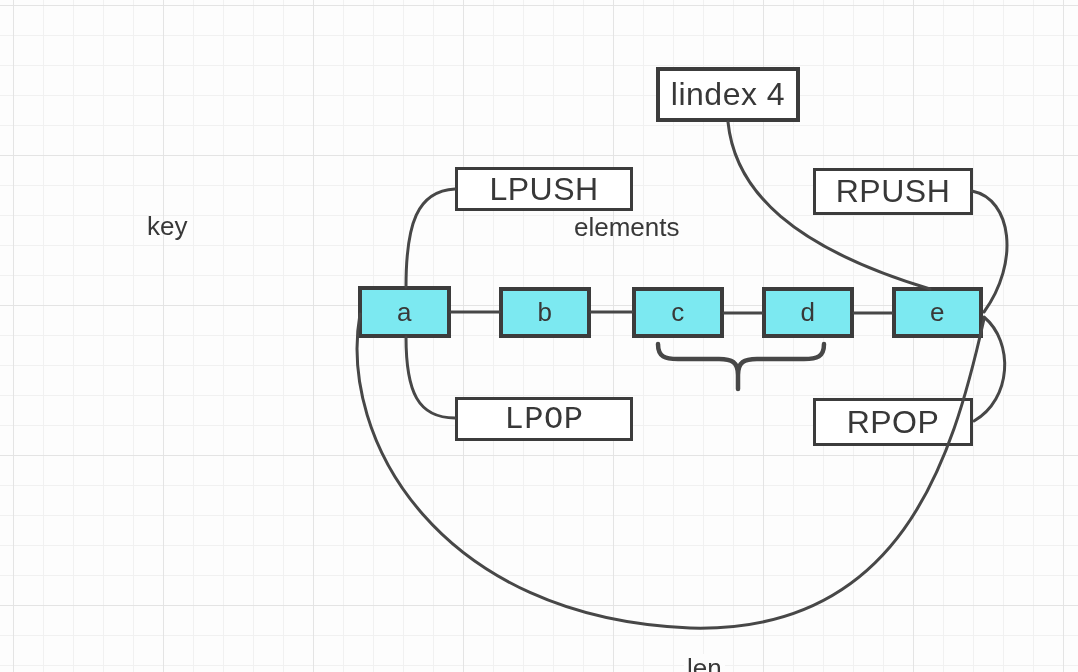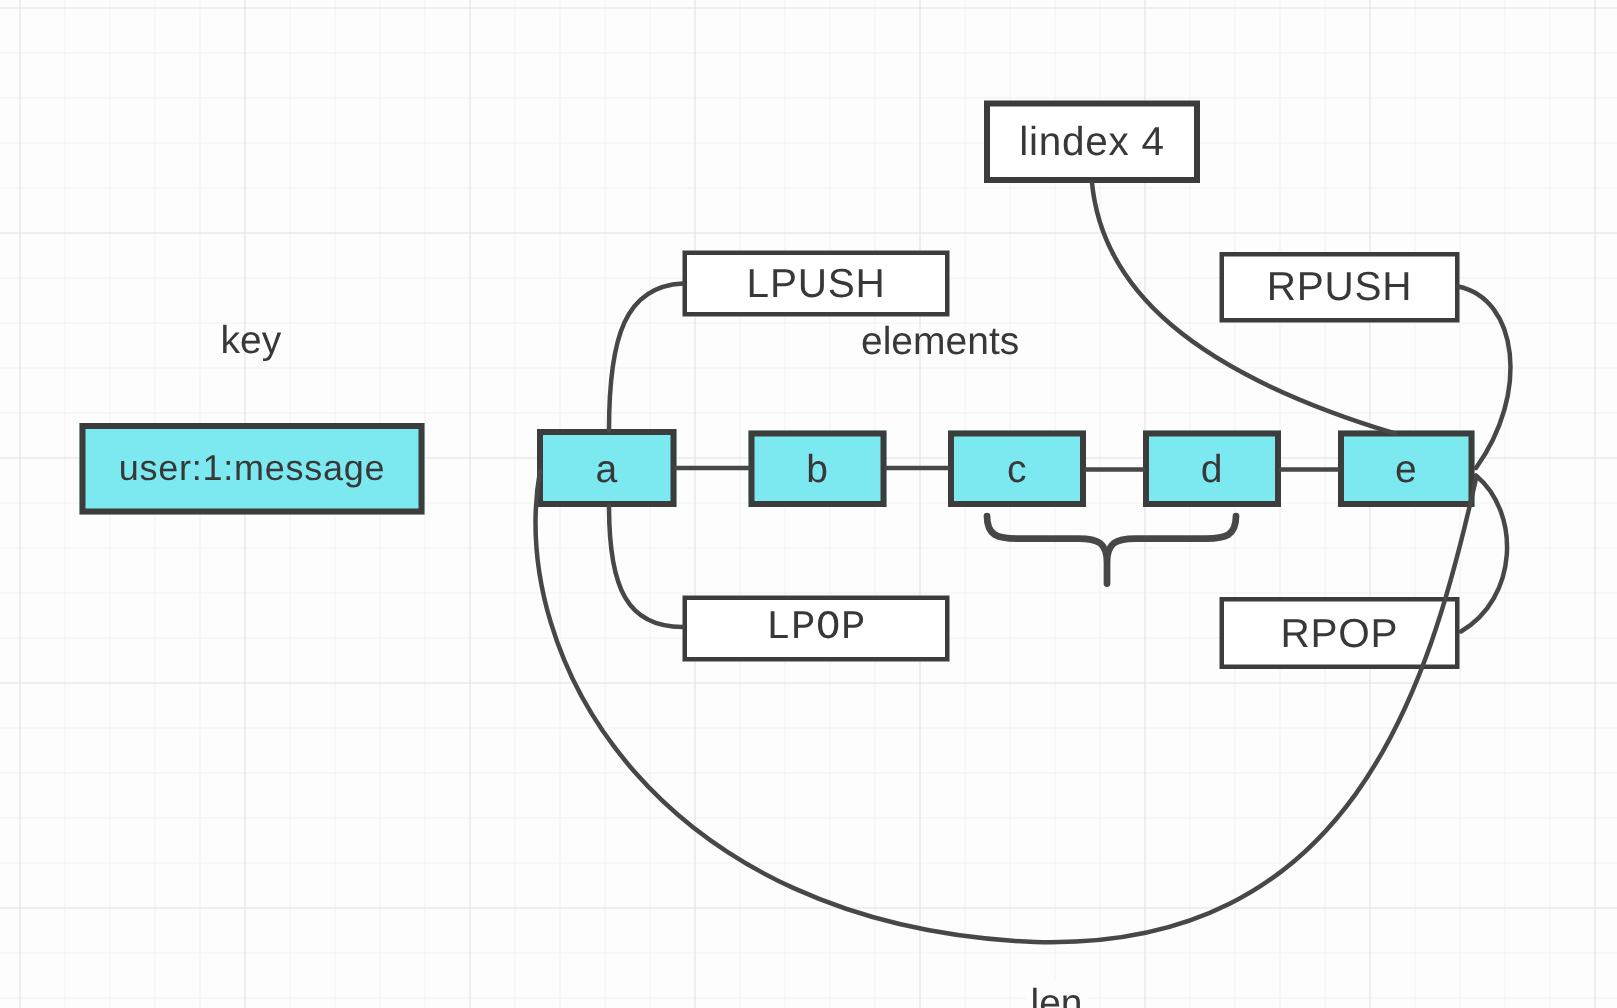--- a/index.html
+++ b/index.html
@@ -23,21 +23,21 @@
   }
 
   .node {
     position: absolute;
     box-sizing: border-box;
     border: 4px solid #3c3c3c;
     background: #ffffff;
     display: flex;
     align-items: center;
     justify-content: center;
-    font-size: 27px;
+    font-size: 32px;
     letter-spacing: 0.5px;
     z-index: 2;
   }
   .node.cyan { background: #7ce9f1; }
   .node.op { border-width: 3px; }
   .cell { font-size: 26px; }
 
   .lbl {
     position: absolute;
     font-size: 26px;
@@ -79,21 +79,20 @@
     <path d="M728,122 C735,192 794,248 930,289"></path>
     <path d="M360,314 C338,440 440,618 690,628 C900,634 952,462 984,319"></path>
 
     <path class="brace" d="M658,344 C658,357 665,359 678,359 L719,359 C732,359 738,362 738,375 L738,389 M824,344 C824,357 817,359 804,359 L757,359 C744,359 738,362 738,375"></path>
   </svg>
 
   <div class="lbl" style="left:147px; top:212px;">key</div>
   <div class="lbl" style="left:574px; top:213px;">elements</div>
   <div class="lbl halo" style="left:684px; top:615px;margin-top:39px;">len</div>
 
-  <div class="node cyan" style="left:53px; top:282px; width:230px; height:61px; font-size:24px;">user:1:message</div>
 
   <div class="node cyan cell" style="left:358px; top:286px; width:93px; height:52px;">a</div>
   <div class="node cyan cell" style="left:499px; top:287px; width:92px; height:51px;">b</div>
   <div class="node cyan cell" style="left:632px; top:287px; width:92px; height:51px;">c</div>
   <div class="node cyan cell" style="left:762px; top:287px; width:92px; height:51px;">d</div>
   <div class="node cyan cell" style="left:892px; top:287px; width:91px; height:51px;">e</div>
 
   <div class="node op" style="left:455px; top:167px; width:178px; height:44px;">LPUSH</div>
   <div class="node op" style="left:813px; top:168px; width:160px; height:47px;">RPUSH</div>
   <div class="node op" style="left:455px; top:397px; width:178px; height:44px;font-family:Liberation Mono, monospace;">LPOP</div>

